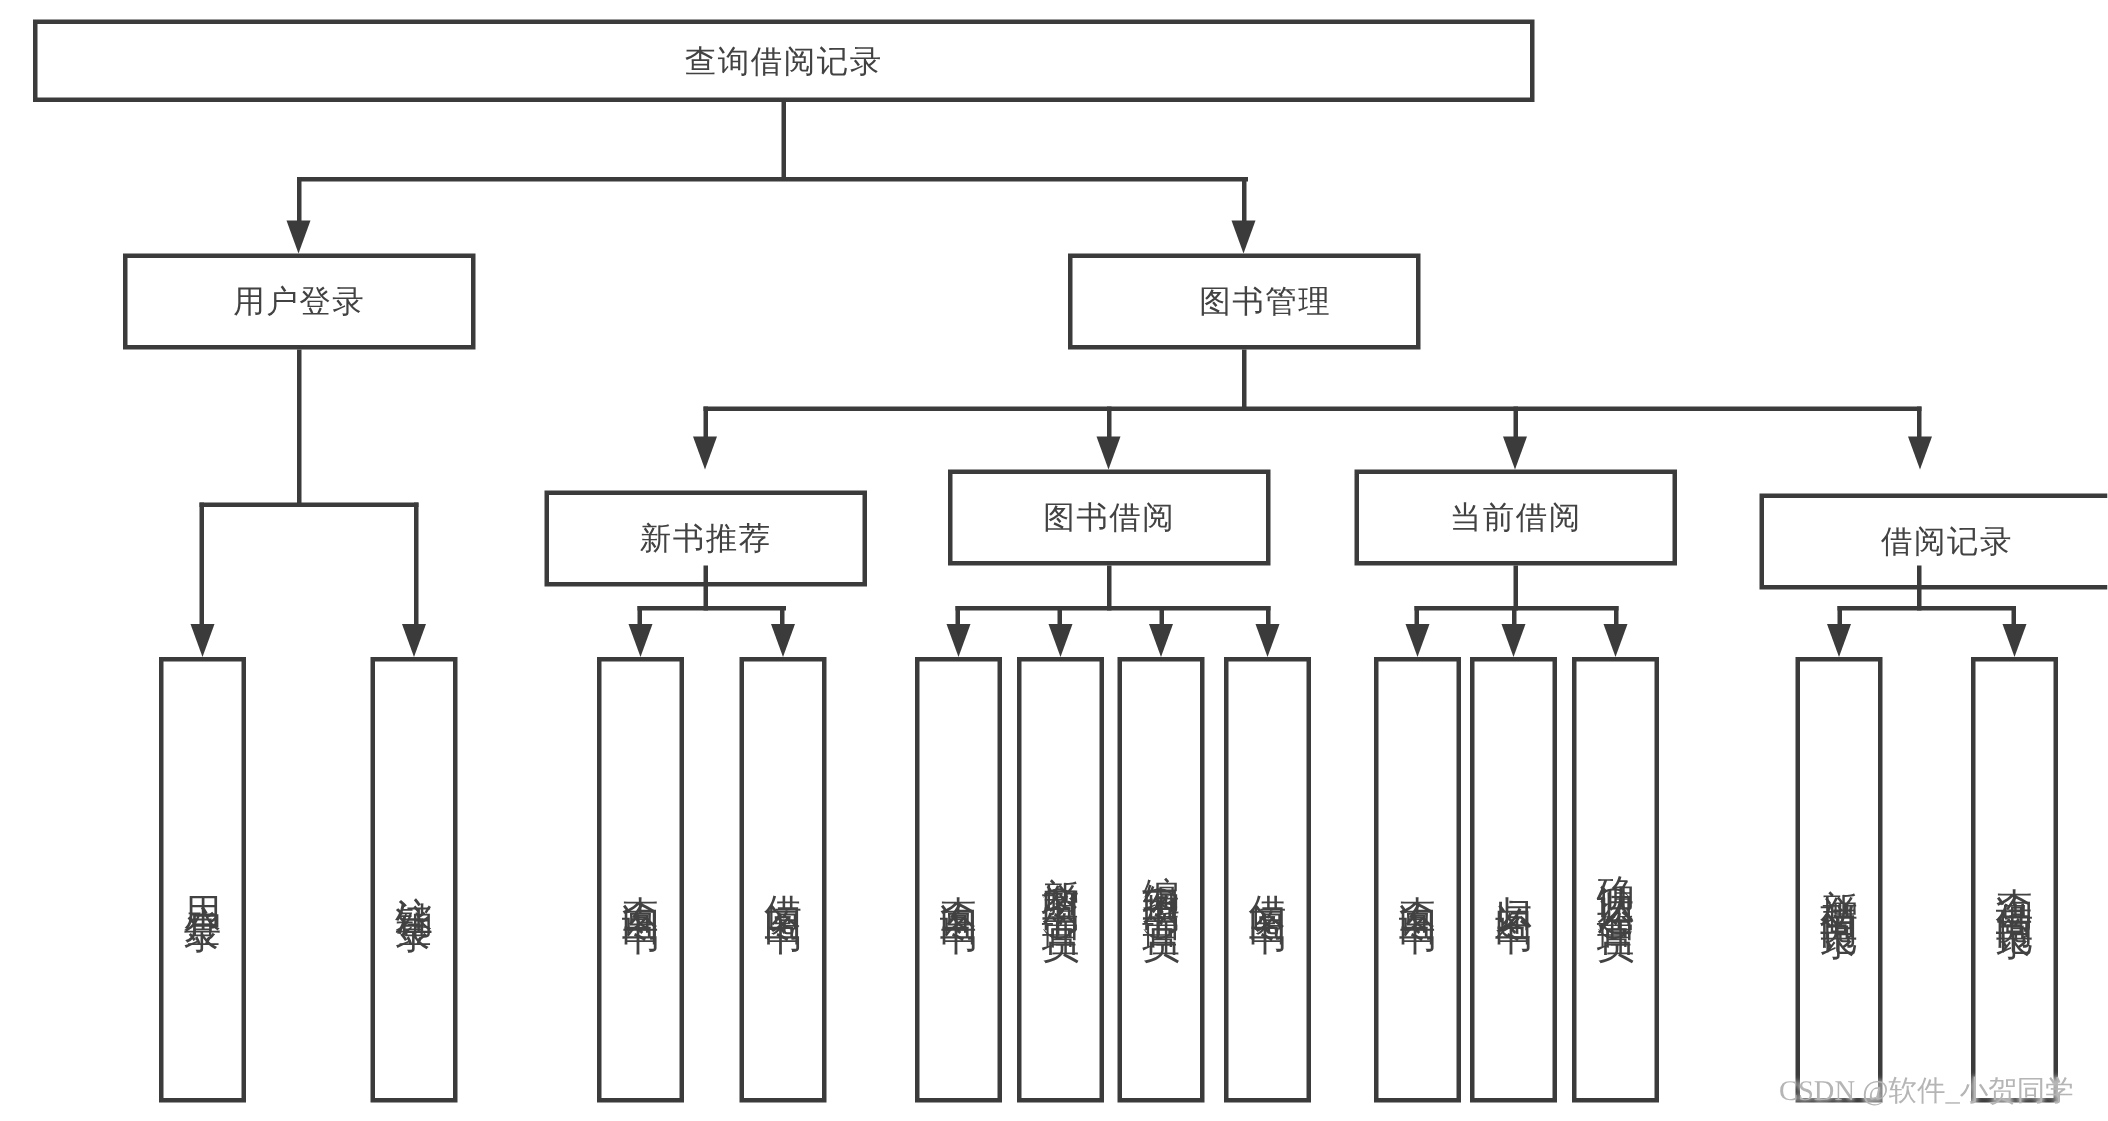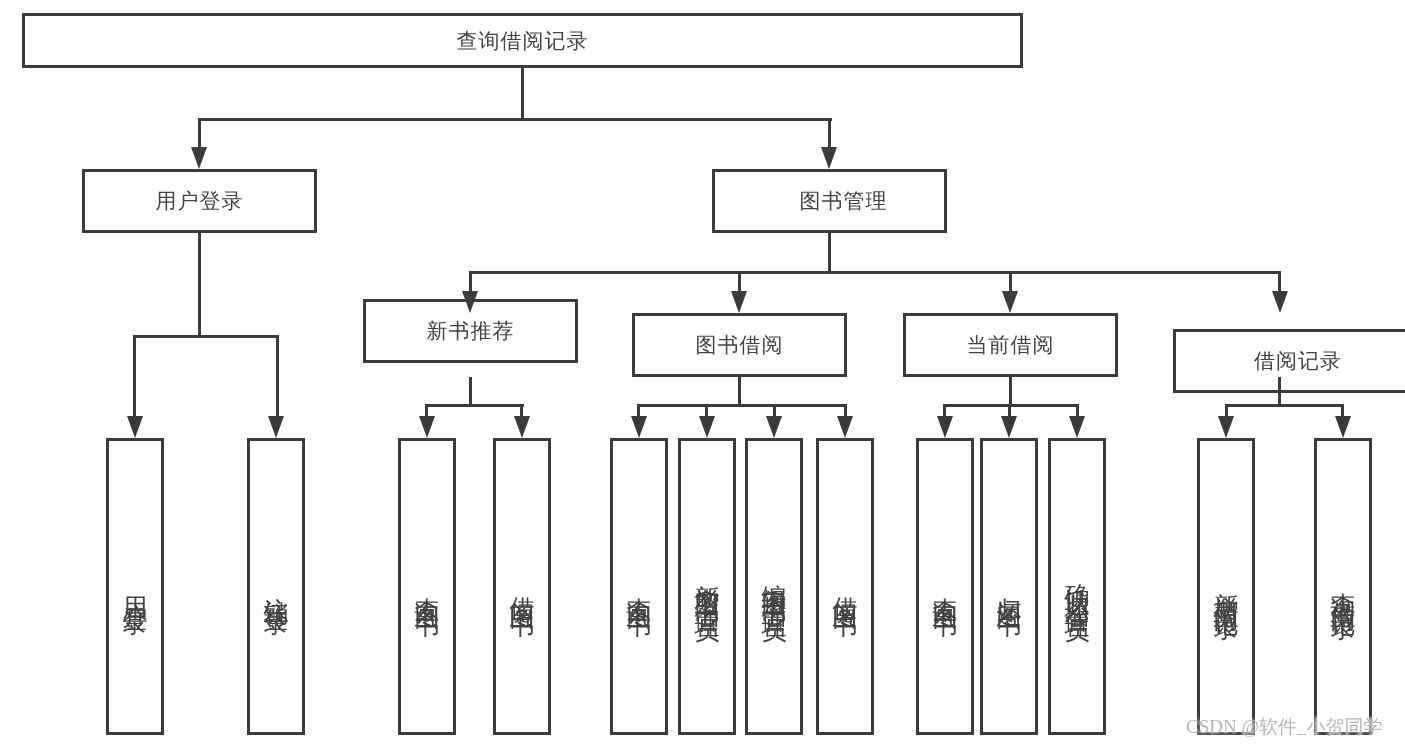--- a/index.html
+++ b/index.html
@@ -74,21 +74,21 @@
     <span>查询借阅记录</span>
   </div>
 
   <div class="node hnode" style="left:82px; top:169px; width:235px; height:64px;">
     <span>用户登录</span>
   </div>
   <div class="node hnode" style="left:712px; top:169px; width:235px; height:64px;padding-left:28px;">
     <span>图书管理</span>
   </div>
 
-  <div class="node hnode" style="left:363px; top:299px; width:215px; height:64px;">
+  <div class="node hnode" style="left:363px; top:327px; width:215px; height:64px;">
     <span>新书推荐</span>
   </div>
   <div class="node hnode" style="left:632px; top:313px; width:215px; height:64px;">
     <span>图书借阅</span>
   </div>
   <div class="node hnode" style="left:903px; top:313px; width:215px; height:64px;">
     <span>当前借阅</span>
   </div>
   <div class="node hnode" style="left:1173px; top:329px; width:250px; height:64px;">
     <span>借阅记录</span>

